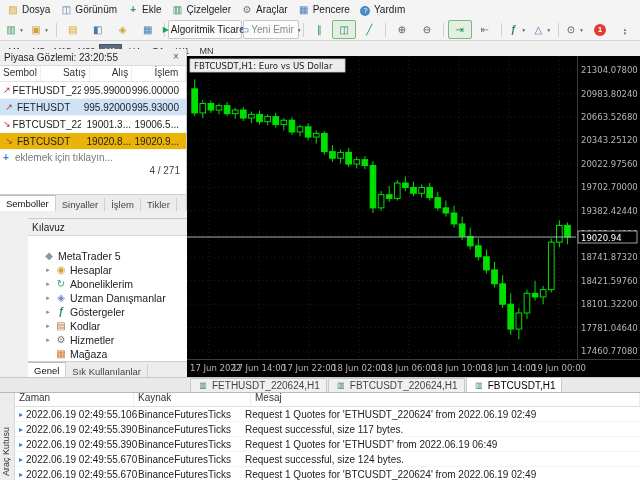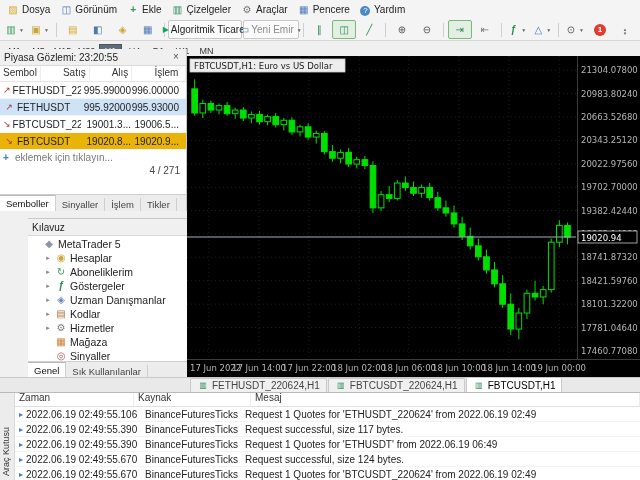--- a/index.html
+++ b/index.html
@@ -87,21 +87,21 @@
   .mw-row.sel2{background:#eab308;}
   .mw-sym{width:78px;display:flex;gap:2px;padding-left:3px;overflow:hidden;white-space:nowrap;align-items:center;}
   .mw-bid{width:50px;text-align:right;}
   .mw-ask{width:48px;text-align:right;padding-right:2px;}
   .mw-add{height:15px;display:flex;align-items:center;gap:3px;color:#777;flex:none;}
   .mw-count{text-align:right;padding-right:6px;color:#444;height:13px;flex:none;}
   .mw-spacer{flex:1;}
 
   
   .nav{position:absolute;left:0;top:218px;width:186px;height:159px;background:#fff;border-right:1px solid #c9c9c9;border-top:1px solid #c9c9c9;display:flex;flex-direction:column;font-size:10.5px;margin-left:28px;}
-  .tree{flex:1;overflow:hidden;position:relative;padding-top:1px;}
+  .tree{flex:1;overflow:hidden;position:relative;padding-top:13px;}
   .tree-row{display:flex;align-items:center;height:14px;gap:3px;padding-left:4px;color:#222;cursor:default;}
   .tree-row .exp{width:8px;font-size:7px;color:#888;text-align:center;flex:none;}
   .tree-scroll{position:absolute;right:0;top:0;width:9px;height:100%;background:#f2f2f2;border-left:1px solid #e0e0e0;}
   .tree-scroll::after{content:"";position:absolute;left:1px;right:1px;top:18%;height:38%;background:#cdcdcd;border-radius:3px;}
 
   
   .chart{position:absolute;left:187px;top:56px;width:453px;height:321px;background:#000;}
   #chartsvg text{font-family:"DejaVu Sans",sans-serif;}
 
   
@@ -112,21 +112,21 @@
   
   .journal{position:absolute;left:0;top:392px;right:0;bottom:0;background:#fff;border-top:1px solid #b9b9b9;font-size:10px;display:flex;overflow:hidden;}
   .j-strip{width:14px;background:#ececec;border-right:1px solid #d9d9d9;position:relative;flex:none;}
   .j-strip span{position:absolute;left:1px;bottom:4px;writing-mode:vertical-rl;transform:rotate(180deg);font-size:9px;color:#333;white-space:nowrap;}
   .j-main{flex:1;display:flex;flex-direction:column;overflow:hidden;justify-content:center;}
   .j-cols{display:flex;height:15px;border-bottom:1px solid #e0e0e0;color:#333;flex:none;}
   .j-col{padding:1px 4px;border-right:1px solid #ececec;}
   .j-c0{width:110px;}.j-c1{width:108px;}.j-c2{flex:1;}
   .j-row{display:flex;height:14px;align-items:center;border-bottom:1px solid #f4f4f4;color:#222;white-space:nowrap;flex:none;cursor:default;}
   .j-time{width:114px;padding-left:4px;display:flex;gap:3px;align-items:center;box-sizing:border-box;}
-  .j-src{width:112px;padding-left:16px;box-sizing:border-box;}
+  .j-src{width:112px;padding-left:9px;box-sizing:border-box;}
   .j-msg{flex:1;padding-left:4px;overflow:hidden;}
 </style>
 </head>
 <body>
 
 <div class="window">
   <div class="menubar" id="menubar">
       <div class="menu-item">
         <span class="ic folder-icon"></span>
         <span>Dosya</span>
@@ -321,27 +321,27 @@
           <span class="ic accounts-icon"></span>
           <span>Hesaplar</span>
         </div>
         <div class="tree-row" style="padding-left: 16px;">
           <span class="exp">▸</span>
           <span class="ic subscriptions-icon"></span>
           <span>Aboneliklerim</span>
         </div>
         <div class="tree-row" style="padding-left: 16px;">
           <span class="exp">▸</span>
+          <span class="ic experts-icon"></span>
+          <span>Uzman Danışmanlar</span>
+        </div>
+        <div class="tree-row" style="padding-left: 16px;">
+          <span class="exp">▸</span>
           <span class="ic indicators-icon"></span>
           <span>Göstergeler</span>
-        </div>
-        <div class="tree-row" style="padding-left: 16px;">
-          <span class="exp">▸</span>
-          <span class="ic experts-icon"></span>
-          <span>Uzman Danışmanlar</span>
         </div>
         <div class="tree-row" style="padding-left: 16px;">
           <span class="exp">▸</span>
           <span class="ic codes-icon"></span>
           <span>Kodlar</span>
         </div>
         <div class="tree-row" style="padding-left: 16px;">
           <span class="exp">▸</span>
           <span class="ic services-icon"></span>
           <span>Hizmetler</span>

